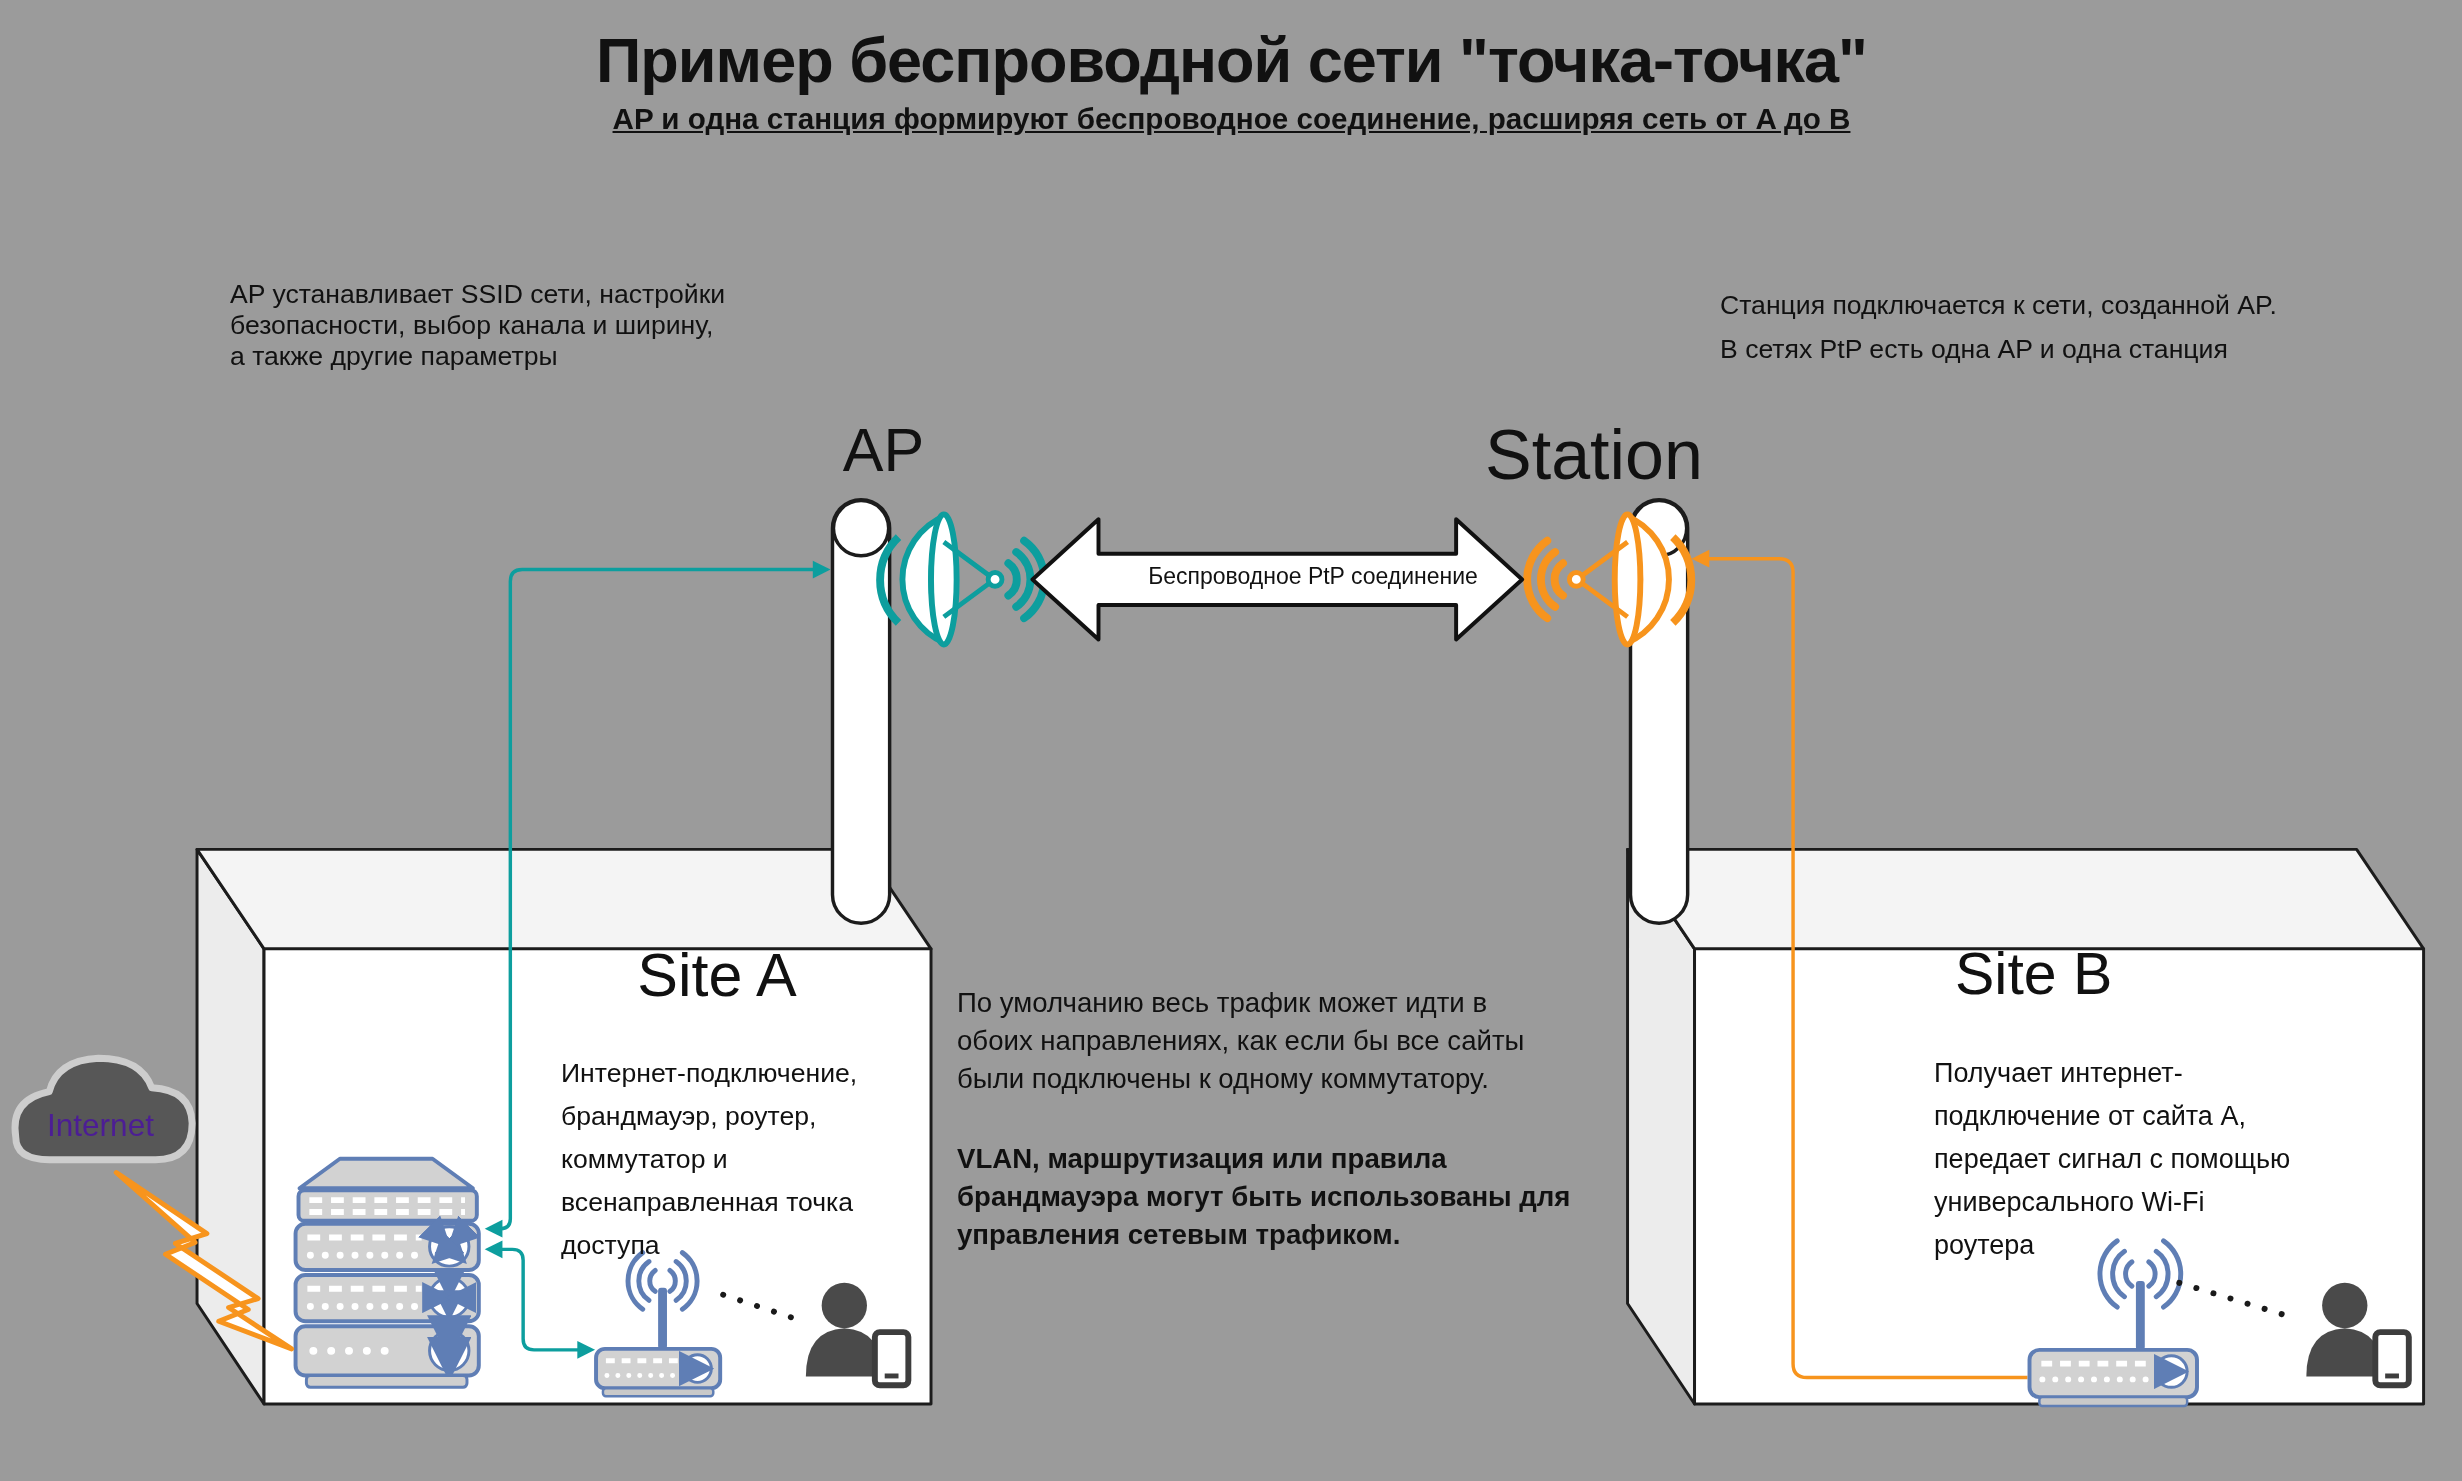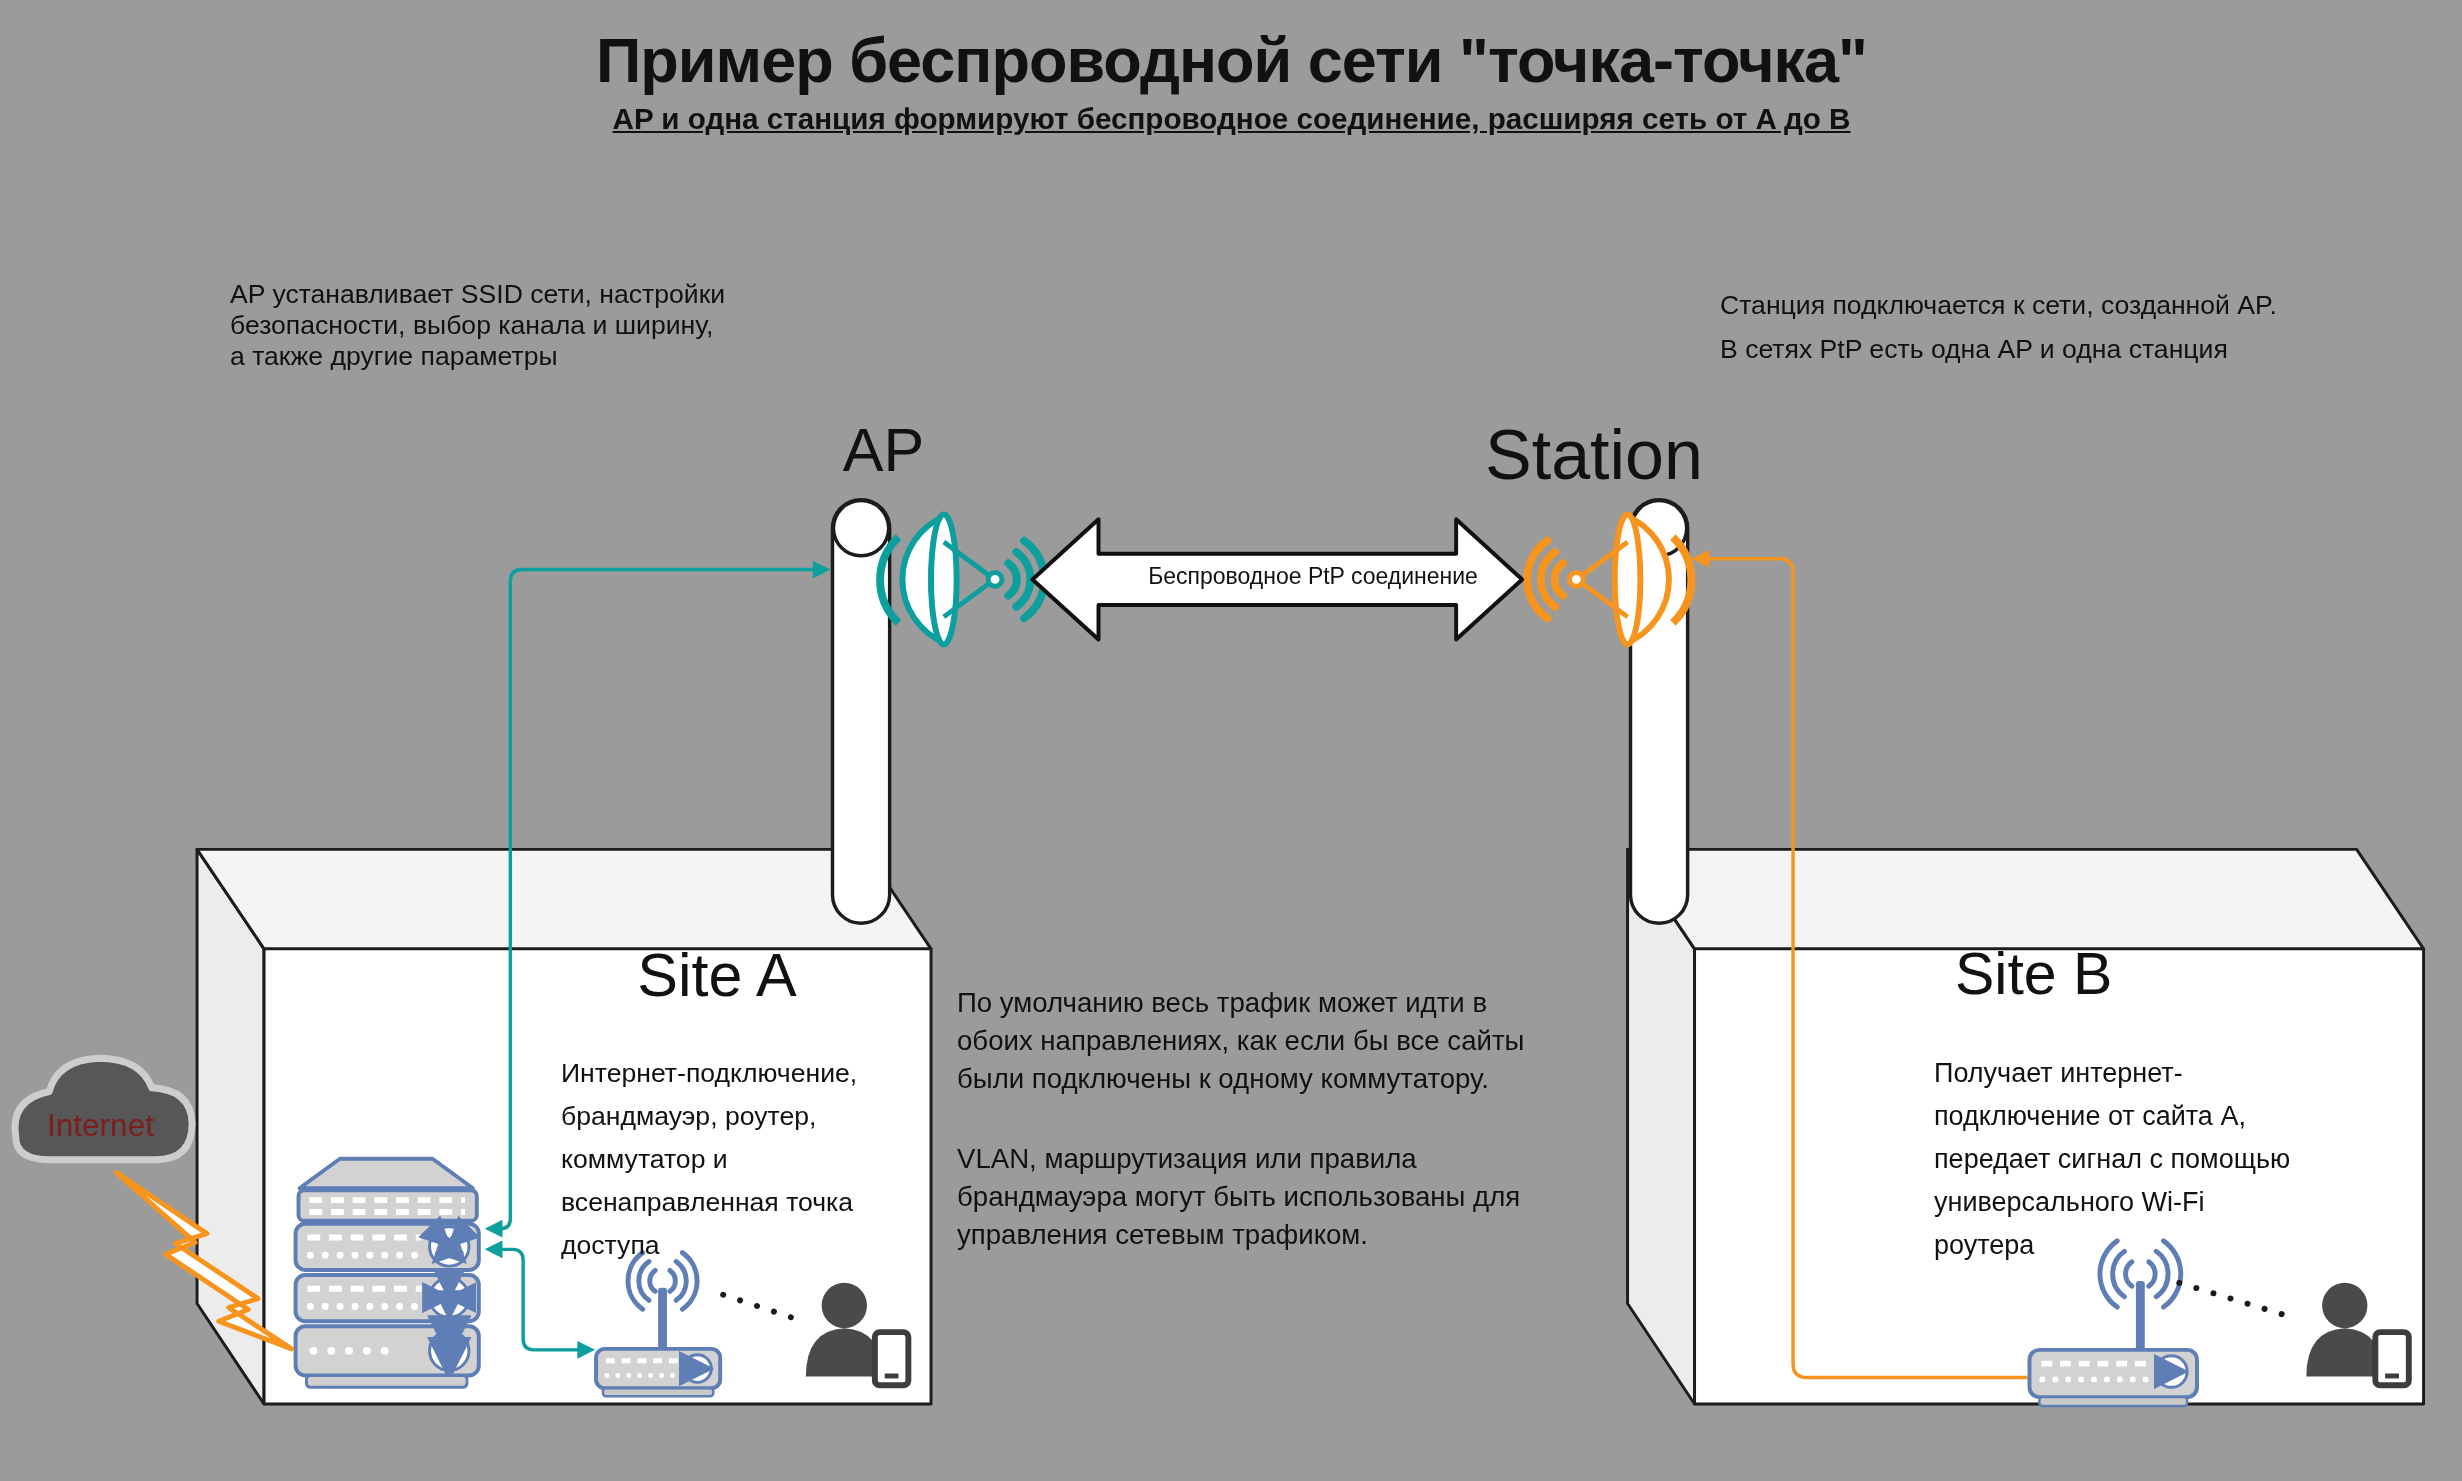--- a/index.html
+++ b/index.html
@@ -16,22 +16,22 @@
   #ap-note{left:230px;top:279px;font-size:26.6px;line-height:31px;}
   #station-note{left:1720px;top:283px;font-size:26.6px;line-height:44px;}
   #ap-label{left:785px;width:197px;top:415px;text-align:center;font-size:61px;}
   #station-label{left:1446px;width:296px;top:415px;text-align:center;font-size:70px;}
   #link-label{left:1080px;width:394px;top:563px;text-align:center;font-size:23px;margin-left:36px;}
   #site-a-title{left:569px;width:296px;top:940px;text-align:center;font-size:61px;}
   #site-b-title{left:1955px;width:296px;top:940px;text-align:left;font-size:59px;}
   #site-a-desc{left:561px;top:1052px;font-size:26.6px;line-height:43px;}
   #site-b-desc{left:1934px;top:1052px;font-size:27px;line-height:43px;}
   #traffic-1{left:957px;top:984px;font-size:27.6px;line-height:38px;}
-  #traffic-2{left:957px;top:1140px;font-size:27.6px;line-height:38px;}
-  #internet-label{left:2px;width:197px;top:1107px;text-align:center;font-size:31.5px;color:#7f1d1d;}
+  #traffic-2{left:957px;top:1140px;font-size:27.6px;line-height:38px;font-weight:bold;}
+  #internet-label{left:2px;width:197px;top:1107px;text-align:center;font-size:31.5px;color:#4c1d95;}
   svg{position:absolute;left:0;top:0;}
 </style>
 </head>
 <body>
 
 <svg width="2463" height="1482" viewBox="0 0 2500 1504">
   <defs>
     <marker id="mb" markerWidth="9" markerHeight="9" refX="5" refY="4.5" orient="auto">
       <path d="M0,0 L9,4.5 L0,9 Z" fill="#5f7eb5"></path>
     </marker>

